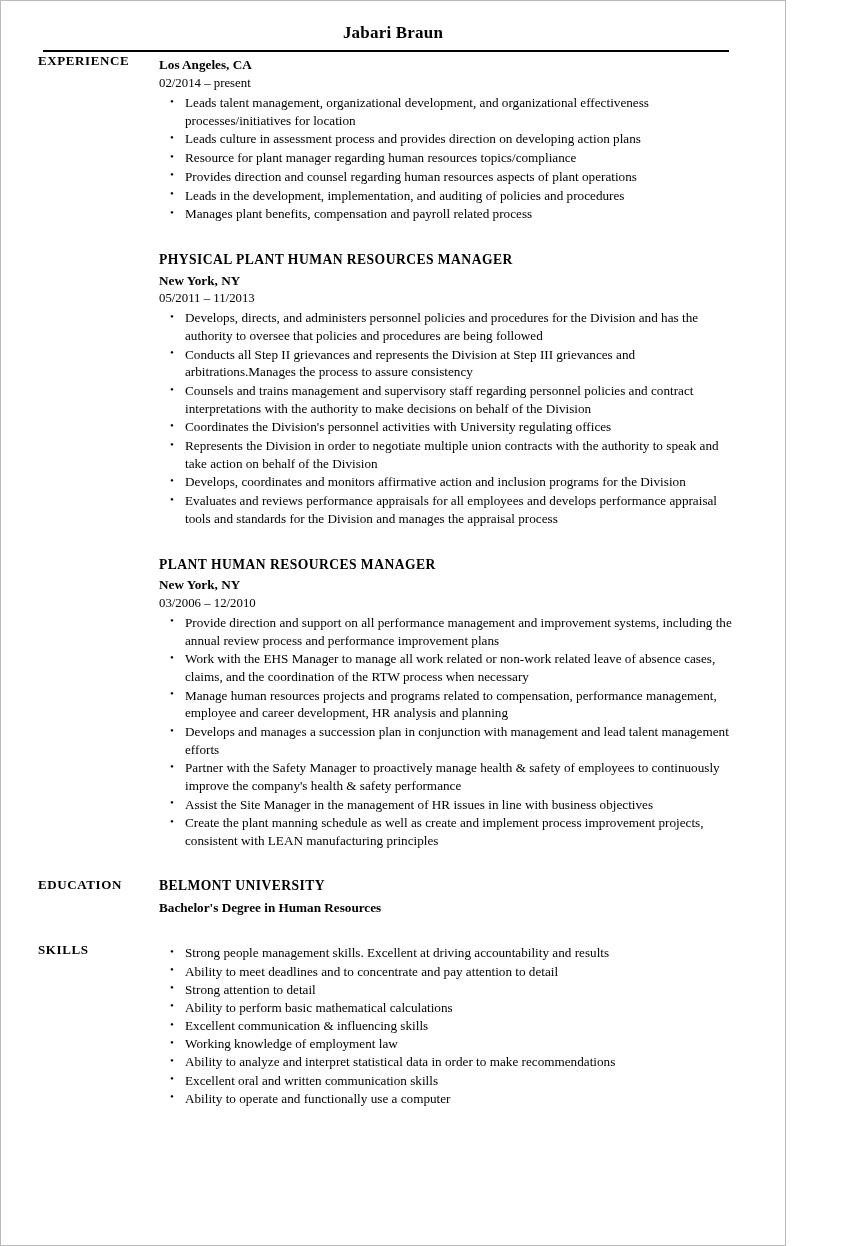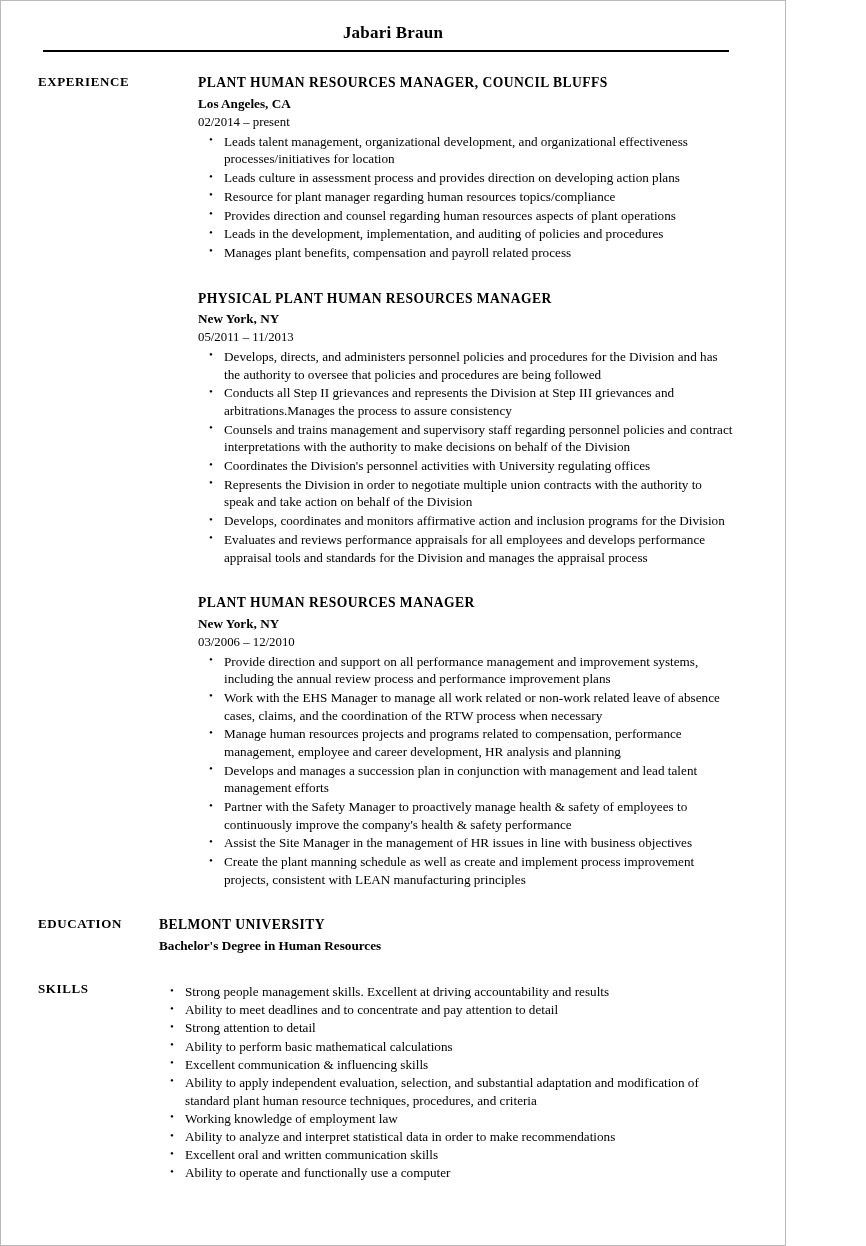--- a/index.html
+++ b/index.html
@@ -68,21 +68,21 @@
     font-size: 13px;
     font-weight: bold;
     letter-spacing: 0.6px;
     line-height: 1.25;
   }
   .section-body {
     flex: 1 1 auto;
     padding-right: 51px;
   }
 
-  #section-experience { margin-top: 22px; gap: 39px; }
+  #section-experience { margin-top: 1px; }
   #section-education  { margin-top: 27px; }
   #section-skills     { margin-top: 26px; }
 
   
   .job + .job { margin-top: 28px; }
 
   .job-title {
     font-size: 13.6px;
     font-weight: bold;
     letter-spacing: 0.45px;
@@ -147,21 +147,20 @@
   <div class="header">
     <div class="cand-name">Jabari Braun</div>
     <hr class="rule">
   </div>
 
   <div class="section" id="section-experience">
     <div class="section-label">EXPERIENCE</div>
     <div class="section-body">
 
       <div class="job">
-        <div class="job-title">PLANT HUMAN RESOURCES MANAGER, COUNCIL BLUFFS</div>
         <div class="job-location">Los Angeles, CA</div>
         <div class="job-dates">02/2014 – present</div>
         <ul class="bullets">
           <li>Leads talent management, organizational development, and organizational effectiveness processes/initiatives for location</li>
           <li>Leads culture in assessment process and provides direction on developing action plans</li>
           <li>Resource for plant manager regarding human resources topics/compliance</li>
           <li>Provides direction and counsel regarding human resources aspects of plant operations</li>
           <li>Leads in the development, implementation, and auditing of policies and procedures</li>
           <li>Manages plant benefits, compensation and payroll related process</li>
         </ul>
@@ -212,21 +211,20 @@
 
   <div class="section" id="section-skills">
     <div class="section-label">SKILLS</div>
     <div class="section-body">
       <ul class="bullets" id="skills-list">
         <li>Strong people management skills. Excellent at driving accountability and results</li>
         <li>Ability to meet deadlines and to concentrate and pay attention to detail</li>
         <li>Strong attention to detail</li>
         <li>Ability to perform basic mathematical calculations</li>
         <li>Excellent communication &amp; influencing skills</li>
-        <li>Ability to apply independent evaluation, selection, and substantial adaptation and modification of standard plant human resource techniques, procedures, and criteria</li>
         <li>Working knowledge of employment law</li>
         <li>Ability to analyze and interpret statistical data in order to make recommendations</li>
         <li>Excellent oral and written communication skills</li>
         <li>Ability to operate and functionally use a computer</li>
       </ul>
     </div>
   </div>
 
 </div>
 

